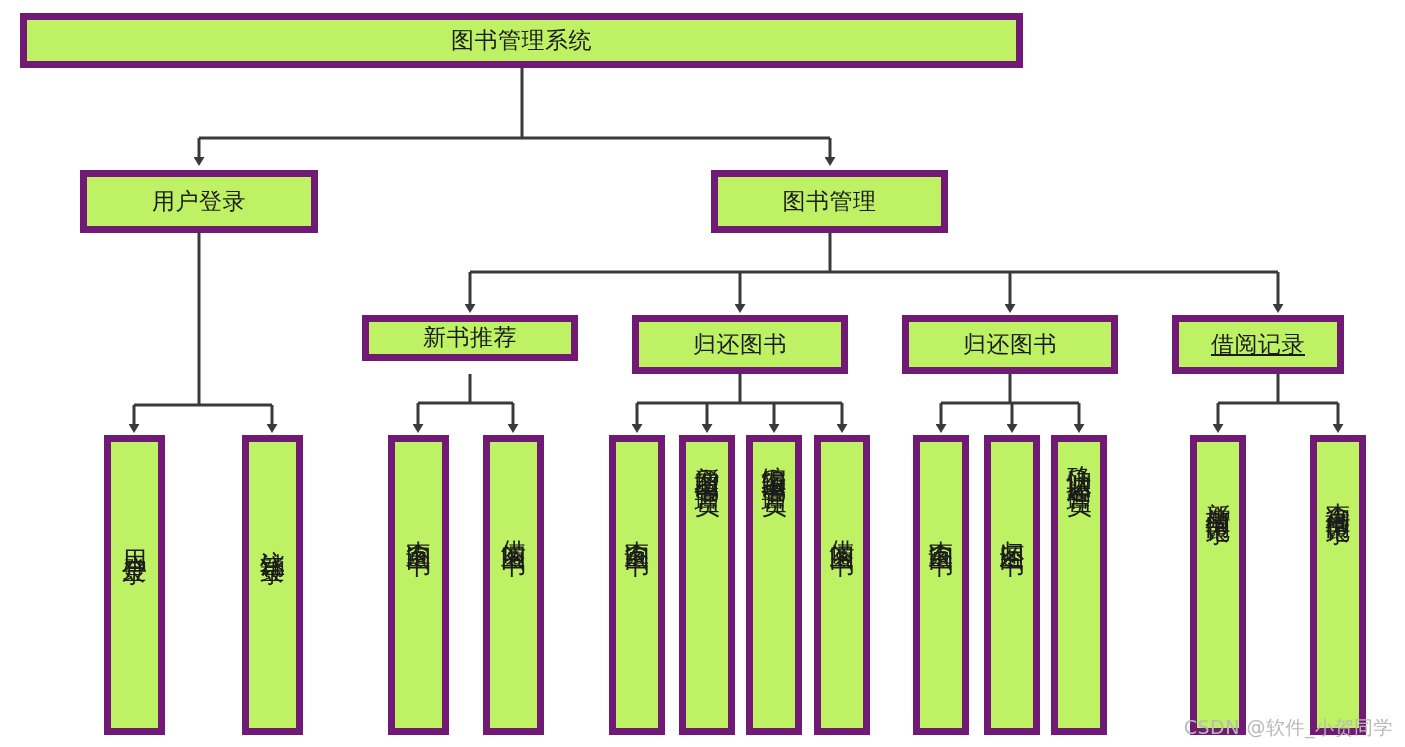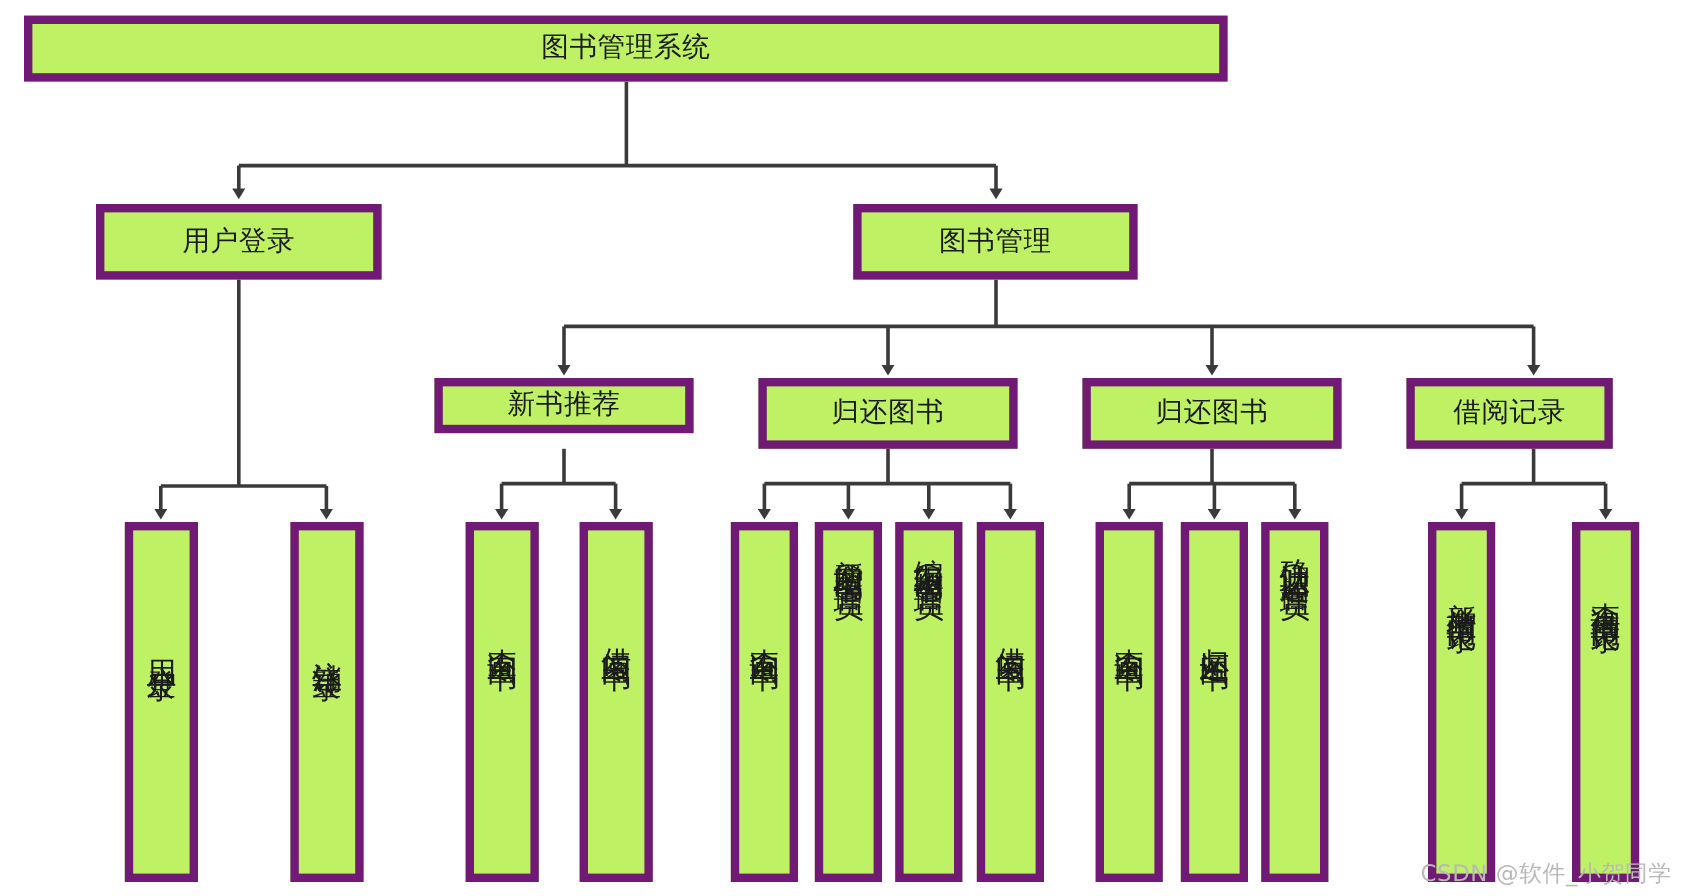--- a/index.html
+++ b/index.html
@@ -143,21 +143,21 @@
 
   <div class="node horiz" style="left:362px; top:315px; width:216px; height:46px;">
     <span class="label">新书推荐</span>
   </div>
   <div class="node horiz" style="left:632px; top:315px; width:216px; height:59px;">
     <span class="label">归还图书</span>
   </div>
   <div class="node horiz" style="left:902px; top:315px; width:216px; height:59px;">
     <span class="label">归还图书</span>
   </div>
-  <div class="node horiz" style="left:1172px; top:315px; width:172px; height:59px;">
+  <div class="node horiz" style="left:1172px; top:315px; width:172px; height:59px;text-decoration:underline;">
     <span class="label">借阅记录</span>
   </div>
 
   <div class="node vert" style="left:104px; top:435px; width:61px; height:300px; padding-top:88px;">
     <span class="label">用户登录</span>
   </div>
   <div class="node vert" style="left:242px; top:435px; width:61px; height:300px; padding-top:88px;">
     <span class="label">注销登录</span>
   </div>
 

